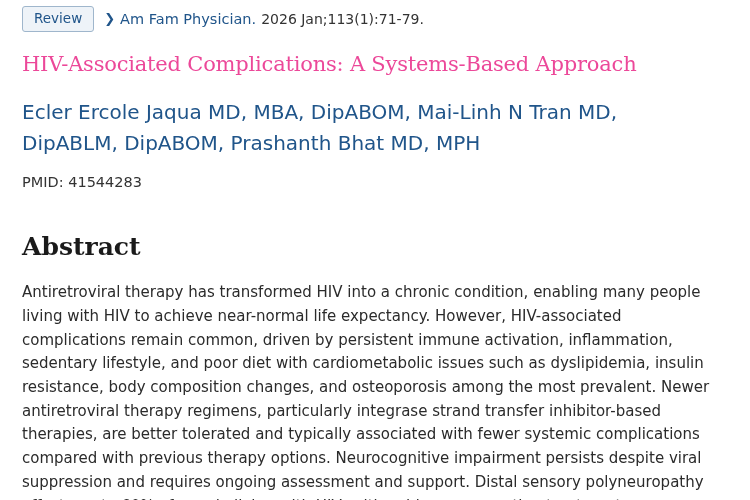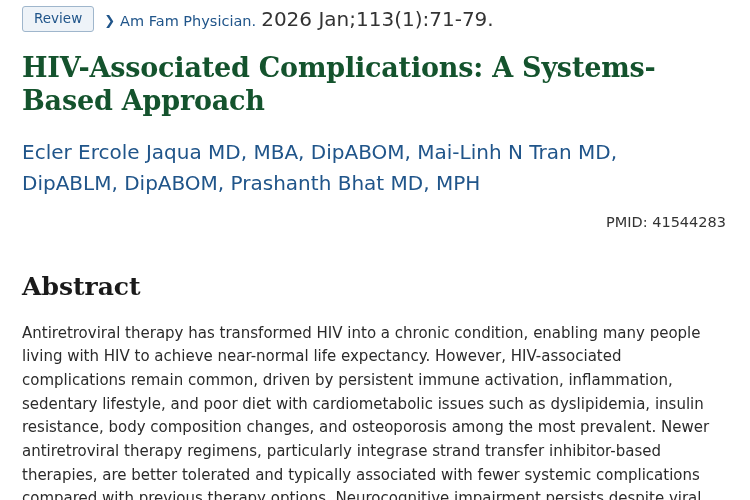--- a/index.html
+++ b/index.html
@@ -58,51 +58,50 @@
     top: -1px;
   }
   .journal-name {
     color: #20558a;
     text-decoration: none;
     font-style: normal;
     text-align: right;
   }
   .cit-rest {
     color: #333333;
-    font-size: 20px;
+    font-size: 14px;
     white-space: nowrap;
   }
 
   
   .title {
     font-family: "DejaVu Serif", "Liberation Serif", serif;
-    font-size: 27px;
+    font-size: 21px;
     line-height: 1.22;
-    font-weight: 700;
-    color: #14532d;
+    font-weight: 400;
+    color: #ec4899;
     letter-spacing: -0.2px;
     margin: 19px 0 0 0;
     max-width: 690px;
   }
 
   
   .authors {
     margin-top: 19px;
     font-size: 20px;
     line-height: 1.55;
     color: #20558a;
     max-width: 600px;
   }
 
   
   .pmid {
     margin-top: 15px;
     font-size: 14.5px;
     color: #333333;
-    text-align: right;
   }
 
   
   .abstract-heading {
     font-family: "DejaVu Serif", "Liberation Serif", serif;
     font-size: 25px;
     font-weight: 700;
     color: #1a1a1a;
     margin-top: 42px;
   }

